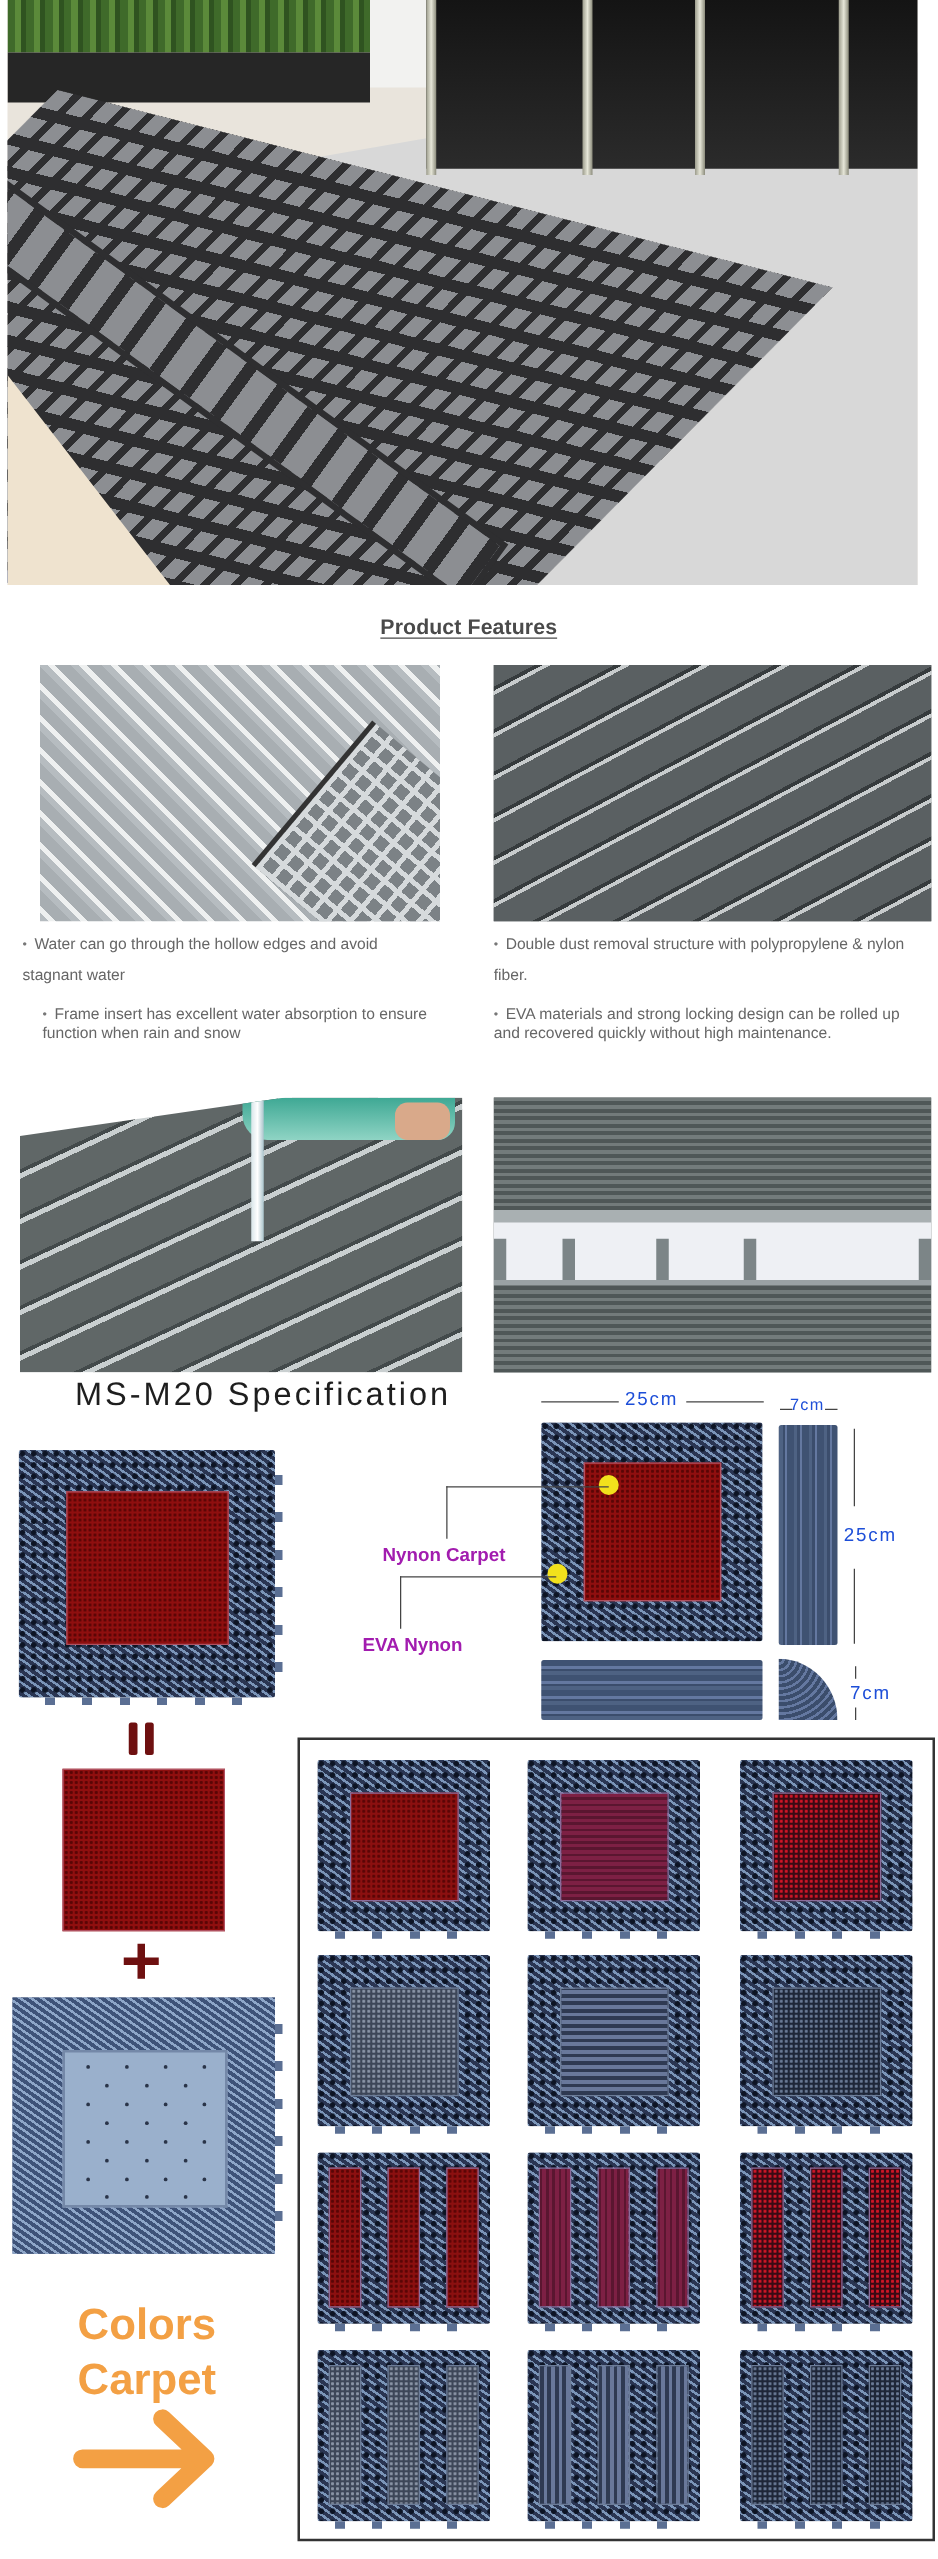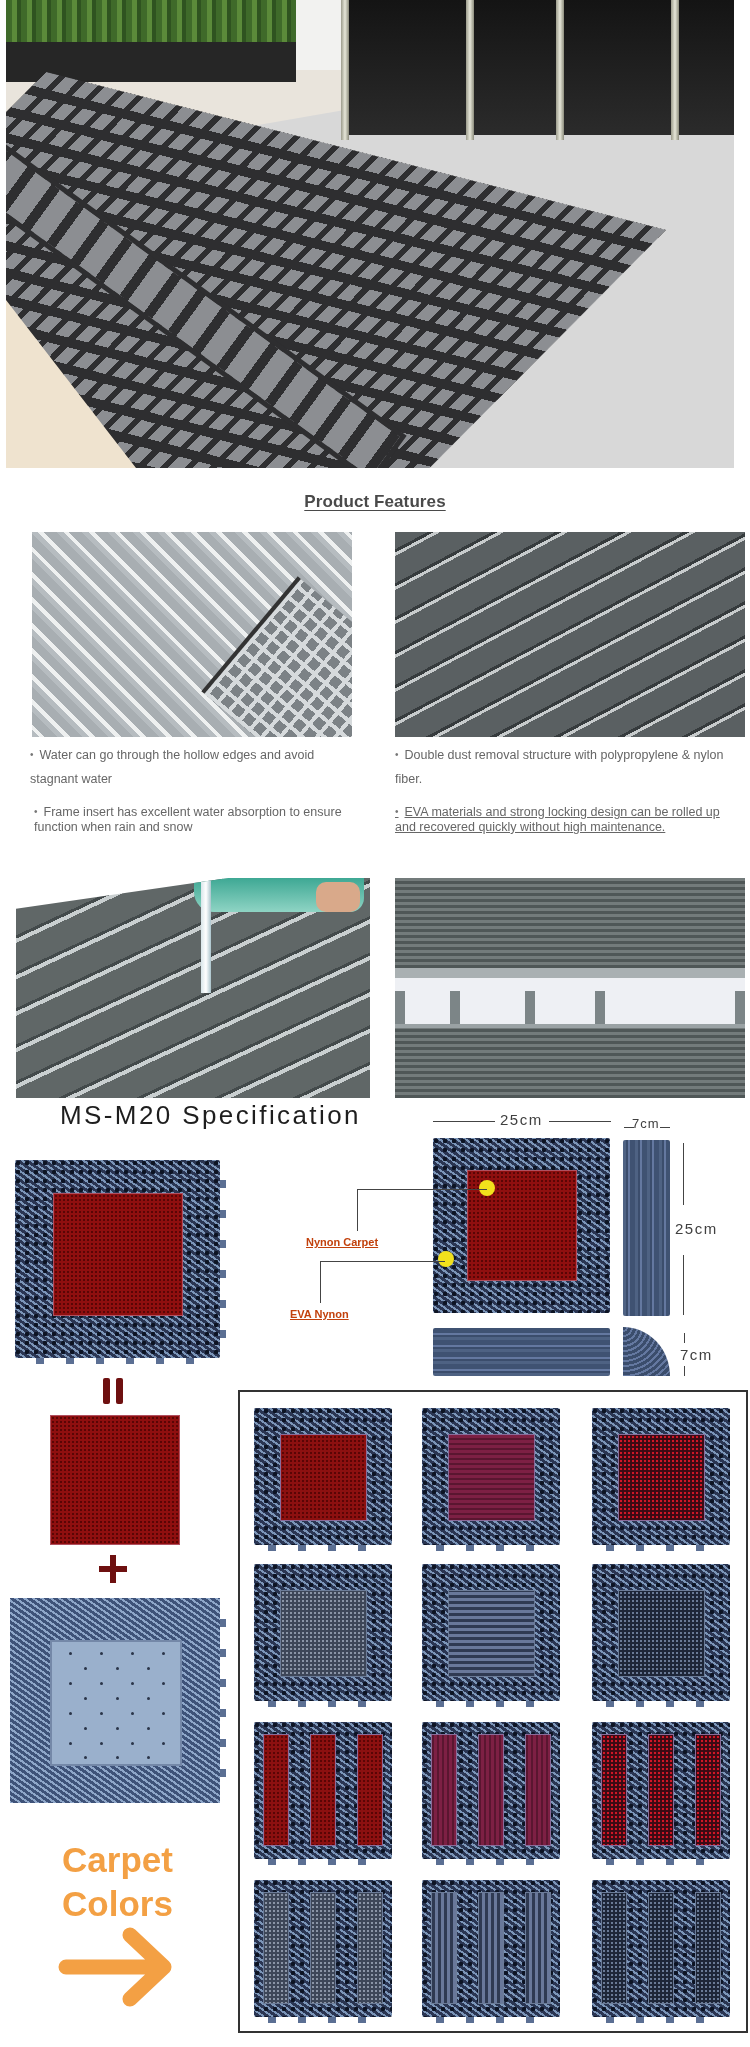--- a/index.html
+++ b/index.html
@@ -48,24 +48,24 @@
   .p-water .bottle { left: 178px; top: 0; width: 170px; height: 34px; background: linear-gradient(180deg,#3ea894,#8fd4c4); border-radius: 0 0 14px 20px; }
   .p-water .hand { left: 300px; top: 4px; width: 44px; height: 30px; background: #d9a98a; border-radius: 10px; }
   .p-lock { left: 395px; top: 878px; width: 350px; height: 220px; background: #5e6666; }
   .p-lock .carpet-a { left: 0; top: 0; width: 350px; height: 90px; background: repeating-linear-gradient(0deg,#4f5757 0 3px,#737b7b 3px 6px); }
   .p-lock .channel { left: 0; top: 90px; width: 350px; height: 60px; background: #eef0f4; border-top: 10px solid #a9b0b2; border-bottom: 4px solid #9aa2a4; }
   .p-lock .post { top: 113px; width: 10px; height: 33px; background: #7c8587; }
   .p-lock .carpet-b { left: 0; top: 150px; width: 350px; height: 70px; background: repeating-linear-gradient(0deg,#4f5757 0 3px,#737b7b 3px 6px); }
 
   .bullet { font-size: 12.5px; color: #666; line-height: 24px; }
   .bullet.tight { line-height: 15px; }
-  .b1 { left: 30px; top: 743px; width: 330px; }
+  .b1 { left: 18px; top: 743px; width: 330px; }
   .b2 { left: 34px; top: 804px; width: 330px; }
   .b3 { left: 395px; top: 743px; width: 345px; }
-  .b4 { left: 395px; top: 804px; width: 345px; text-decoration: underline; }
+  .b4 { left: 395px; top: 804px; width: 345px; }
   .b-dot { color: #777; margin-right: 6px; font-size: 10px; vertical-align: 1px; }
 
   
   .spec-title { left: 60px; top: 1100px; font-size: 26px; color: #1e1e1e; letter-spacing: 2.4px; font-family: "Liberation Sans", sans-serif; }
 
   .tile { background:
       radial-gradient(circle at 3px 3px, #0d1424 2px, transparent 2.5px) 0 0/9px 9px,
       repeating-linear-gradient(35deg, #7b95b8 0 2px, #2a3552 2px 5px),
       #3a4a6c; border-radius: 2px; }
   .tab-r::after { content: ""; position: absolute; right: -6px; top: 10%; width: 6px; height: 80%;
@@ -73,27 +73,27 @@
   .tab-b::before { content: ""; position: absolute; left: 10%; bottom: -6px; width: 80%; height: 6px;
     background: repeating-linear-gradient(90deg, #5b6f93 0 8px, transparent 8px 30px); }
 
   .insert-red { background:
       radial-gradient(circle at 2px 2px, #5a0505 1px, transparent 1.5px) 0 0/4px 4px,
       #8f0f0f; border: 1px solid #b05060; }
 
   .spec-tile-left { left: 15px; top: 1160px; width: 205px; height: 198px; }
   .spec-tile-left .insert-red { left: 38px; top: 33px; width: 130px; height: 123px; }
 
-  .dim-label { font-size: 15px; color: #404040; letter-spacing: 1.5px; }
+  .dim-label { font-size: 15px; color: #1d4ed8; letter-spacing: 1.5px; }
   .dim-line { background: #444; }
 
   .spec-tile-main { left: 433px; top: 1138px; width: 177px; height: 175px; }
   .spec-tile-main .insert-red { left: 34px; top: 32px; width: 110px; height: 111px; }
   .yellow-dot { width: 16px; height: 16px; border-radius: 50%; background: #f2e11c; }
-  .callout { font-size: 11px; font-weight: bold; color: #c2410c; text-decoration: underline; }
+  .callout { font-size: 15px; font-weight: bold; color: #a21caf; }
   .side-strip { left: 623px; top: 1140px; width: 47px; height: 176px;
     background: repeating-linear-gradient(90deg,#4e6283 0 3px,#3b4d6c 3px 5px,#6478a0 5px 7px,#3f5272 7px 12px); border-radius: 2px; }
   .bottom-strip { left: 433px; top: 1328px; width: 177px; height: 48px;
     background: repeating-linear-gradient(0deg,#4e6283 0 3px,#3b4d6c 3px 5px,#6478a0 5px 7px,#3f5272 7px 12px); border-radius: 2px; }
   .corner-piece { left: 623px; top: 1327px; width: 47px; height: 49px; overflow: hidden; }
   .corner-piece::before { content: ""; position: absolute; left: -47px; top: 0; width: 94px; height: 98px; border-radius: 50%;
     background: repeating-radial-gradient(circle at 50% 0%, #3b4d6c 0 3px, #6478a0 3px 5px); clip-path: inset(0 0 50% 50%); }
 
   
   .eq-mark { left: 103px; top: 1378px; width: 20px; height: 26px; }
@@ -255,22 +255,22 @@
     <div class="abs pin" style="left:48px;top:100px"></div>
     <div class="abs pin" style="left:79px;top:100px"></div>
     <div class="abs pin" style="left:110px;top:100px"></div>
     <div class="abs pin" style="left:32px;top:114px"></div>
     <div class="abs pin" style="left:64px;top:114px"></div>
     <div class="abs pin" style="left:95px;top:114px"></div>
   </div>
 </div>
 
 <div class="abs cc-label">
+  <div>Colors</div>
   <div>Carpet</div>
-  <div>Colors</div>
 </div>
 <svg class="abs cc-arrow" viewBox="0 0 118 84">
   <path d="M8 42 H104 M72 10 L106 42 L72 74" fill="none" stroke="#f3a044" stroke-width="15" stroke-linecap="round" stroke-linejoin="round"></path>
 </svg>
 
 <div class="abs color-box">
 
   <div class="swatch tile tab-b" style="left:14px;top:16px">
       <div class="ins sq c-red"></div>
     </div>

